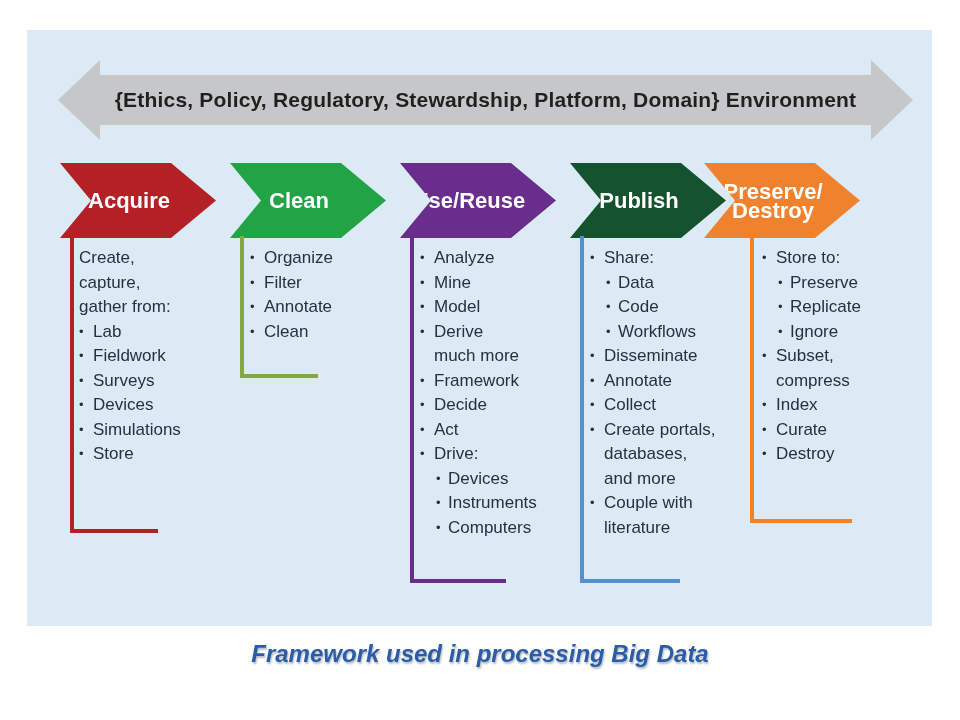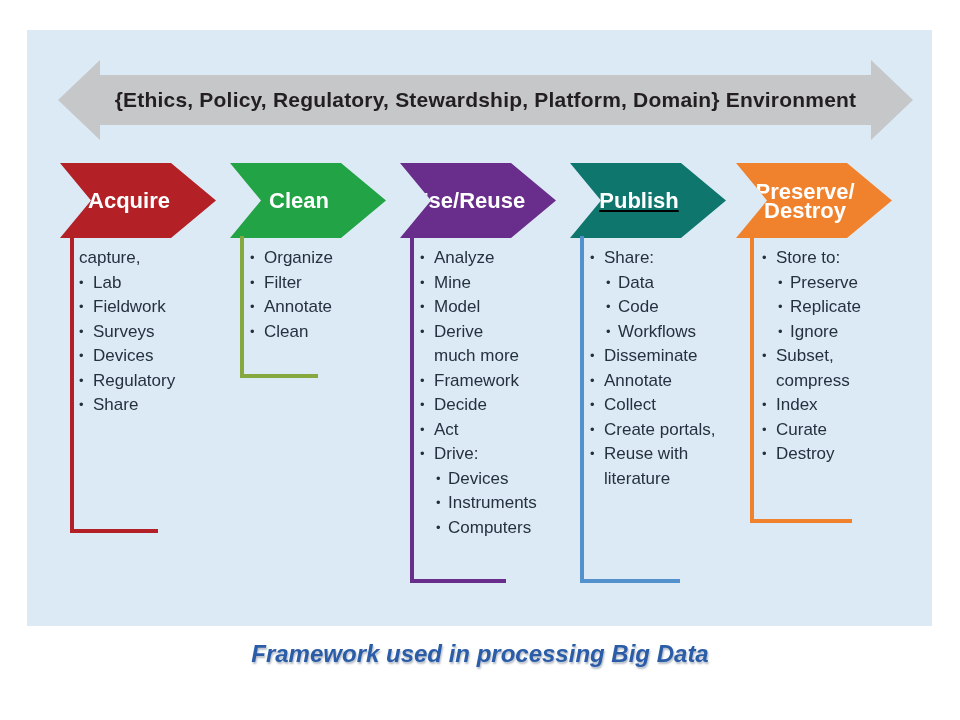--- a/index.html
+++ b/index.html
@@ -14,21 +14,21 @@
                       100% 50%, calc(100% - 42px) 100%, calc(100% - 42px) 81.25%, 42px 81.25%, 42px 100%);}
   .banner-text{font-size:21px;font-weight:bold;letter-spacing:.2px;}
 
   
   .arrow{position:absolute;top:163px;width:156px;height:75px;
     display:flex;align-items:center;justify-content:center;text-align:center;
     clip-path:polygon(0 0, 111px 0, 100% 50%, 111px 100%, 0 100%, 31px 50%);}
   .arrow .stage-label{color:#ffffff;font-weight:bold;font-size:22px;line-height:19px;white-space:pre-line;
     padding-right:18px;}
   .s0 .arrow{left:60px;} .s1 .arrow{left:230px;} .s2 .arrow{left:400px;}
-  .s3 .arrow{left:570px;} .s4 .arrow{left:736px;}
+  .s3 .arrow{left:570px;} .s4 .arrow{left:704px;}
 
   
   .bracket-v{position:absolute;width:4px;top:236px;}
   .bracket-h{position:absolute;height:4px;}
   .s0 .bracket-v{left:70px;height:297px;}  .s0 .bracket-h{left:70px;top:529px;width:88px;}
   .s1 .bracket-v{left:240px;height:142px;} .s1 .bracket-h{left:240px;top:374px;width:78px;}
   .s2 .bracket-v{left:410px;height:347px;} .s2 .bracket-h{left:410px;top:579px;width:96px;}
   .s3 .bracket-v{left:580px;height:347px;} .s3 .bracket-h{left:580px;top:579px;width:100px;}
   .s4 .bracket-v{left:750px;height:287px;} .s4 .bracket-h{left:750px;top:519px;width:102px;}
 
@@ -59,44 +59,46 @@
     <span class="banner-text" style="color: rgb(35, 31, 32);">{Ethics, Policy, Regulatory, Stewardship, Platform, Domain} Environment</span>
   </div>
 
   <div class="stage s0">
     <div class="arrow" style="background: rgb(179, 32, 37);">
       <span class="stage-label">Acquire</span>
     </div>
     <div class="bracket-v" style="background: rgb(179, 32, 37);"></div>
     <div class="bracket-h" style="background: rgb(179, 32, 37);"></div>
     <div class="list" style="color: rgb(38, 49, 63);">
+        <div class="line p">Create,</div>
         <div class="line p">capture,</div>
+        <div class="line p">gather from:</div>
         <div class="line b1">
           <span class="bullet">•</span>
           <span class="txt">Lab</span>
         </div>
         <div class="line b1">
           <span class="bullet">•</span>
           <span class="txt">Fieldwork</span>
         </div>
         <div class="line b1">
           <span class="bullet">•</span>
           <span class="txt">Surveys</span>
         </div>
         <div class="line b1">
           <span class="bullet">•</span>
           <span class="txt">Devices</span>
         </div>
         <div class="line b1">
           <span class="bullet">•</span>
-          <span class="txt">Regulatory</span>
-        </div>
-        <div class="line b1">
-          <span class="bullet">•</span>
-          <span class="txt">Share</span>
+          <span class="txt">Simulations</span>
+        </div>
+        <div class="line b1">
+          <span class="bullet">•</span>
+          <span class="txt">Store</span>
         </div>
       </div>
   </div>
 
   <div class="stage s1">
     <div class="arrow" style="background: rgb(34, 163, 69);">
       <span class="stage-label">Clean</span>
     </div>
     <div class="bracket-v" style="background: rgb(133, 169, 62);"></div>
     <div class="bracket-h" style="background: rgb(133, 169, 62);"></div>
@@ -169,21 +171,21 @@
           <span class="txt">Instruments</span>
         </div>
         <div class="line b2">
           <span class="bullet">•</span>
           <span class="txt">Computers</span>
         </div>
       </div>
   </div>
 
   <div class="stage s3">
-    <div class="arrow" style="background: #0f766e; text-decoration: underline;">
+    <div class="arrow" style="background: #14532d;">
       <span class="stage-label">Publish</span>
     </div>
     <div class="bracket-v" style="background: rgb(82, 145, 204);"></div>
     <div class="bracket-h" style="background: rgb(82, 145, 204);"></div>
     <div class="list" style="color: rgb(38, 49, 63);">
         <div class="line b1">
           <span class="bullet">•</span>
           <span class="txt">Share:</span>
         </div>
         <div class="line b2">
@@ -207,23 +209,25 @@
           <span class="txt">Annotate</span>
         </div>
         <div class="line b1">
           <span class="bullet">•</span>
           <span class="txt">Collect</span>
         </div>
         <div class="line b1">
           <span class="bullet">•</span>
           <span class="txt">Create portals,</span>
         </div>
-        <div class="line b1">
-          <span class="bullet">•</span>
-          <span class="txt">Reuse with</span>
+        <div class="line c1">databases,</div>
+        <div class="line c1">and more</div>
+        <div class="line b1">
+          <span class="bullet">•</span>
+          <span class="txt">Couple with</span>
         </div>
         <div class="line c1">literature</div>
       </div>
   </div>
 
   <div class="stage s4">
     <div class="arrow" style="background: rgb(240, 130, 45);">
       <span class="stage-label">Preserve/
 Destroy</span>
     </div>

